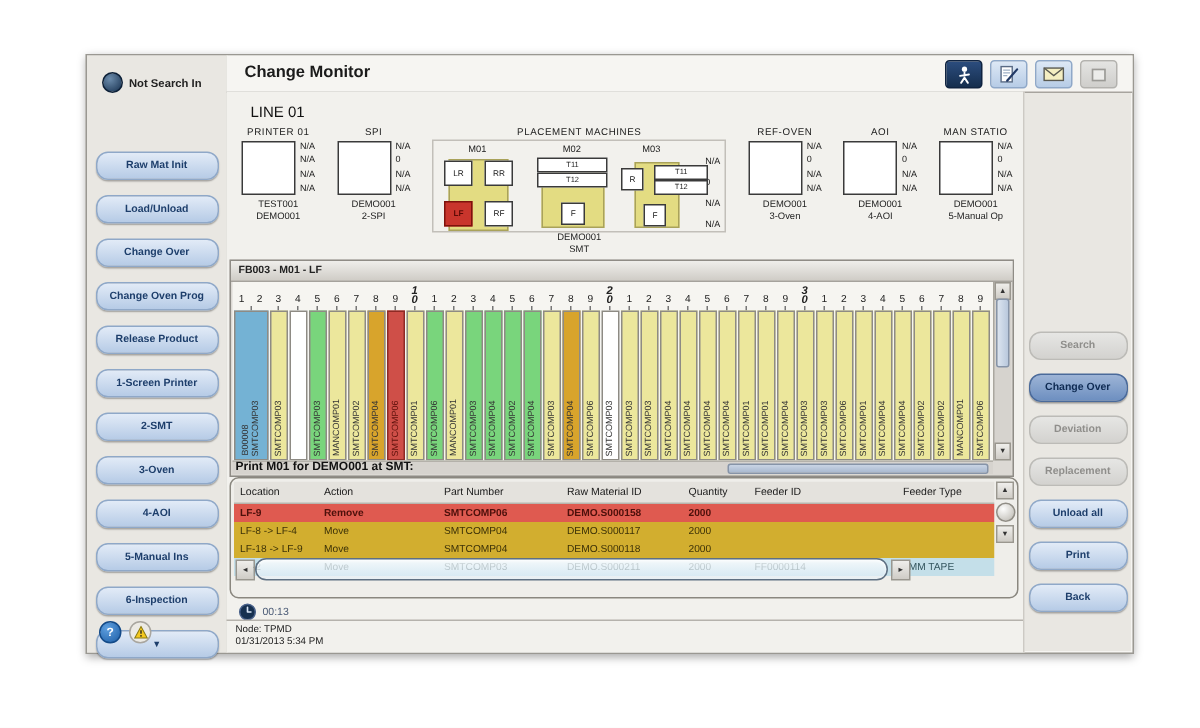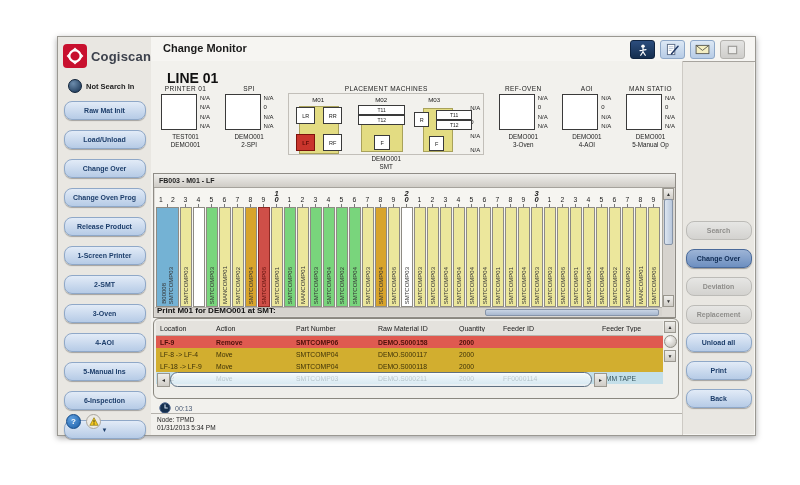--- a/index.html
+++ b/index.html
@@ -26,21 +26,21 @@
   
   #hdr{position:absolute;left:93px;top:0;width:604px;height:24px;background:#f6f5f2;border-bottom:1px solid #a7a49e;}
   #hdr .title{position:absolute;left:12px;top:5px;font-size:11px;font-weight:bold;color:#1b1b1b;}
   #hdricons{position:absolute;right:10px;top:3px;display:flex;gap:5px;}
   .hbtn{width:23px;height:17px;border-radius:3px;display:flex;align-items:center;justify-content:center;cursor:pointer;}
   .hbtn.dark{background:linear-gradient(#2c4d7e,#152e4e);border:1px solid #0f2340;}
   .hbtn.lite{background:linear-gradient(#dde8f5,#b7cce6);border:1px solid #8fa8c8;}
   .hbtn.gray{background:linear-gradient(#e4e4e2,#cfcecb);border:1px solid #b3b2ae;}
   
   #main{position:absolute;left:93px;top:24px;width:531px;height:374px;background:#f2f1ed;border-right:1px solid #cdcac4;}
-  #linelabel{position:absolute;left:16px;top:9px;font-size:14px;font-weight:bold;color:#111;}
+  #linelabel{position:absolute;left:16px;top:9px;font-size:10px;font-weight:normal;color:#111;}
   #machrow{position:absolute;left:10px;top:24px;width:514px;height:84px;display:flex;justify-content:space-between;}
   .mc{display:flex;flex-direction:column;align-items:center;}
   .mc-label{font-size:6.5px;color:#222;letter-spacing:.4px;margin-bottom:2px;}
   .mc-body{display:flex;}
   .mc-box{width:34px;height:34px;background:#fff;border:1px solid #3a3a3a;}
   .mc-vals{display:flex;flex-direction:column;justify-content:space-between;margin-left:3px;padding:1px 0;font-size:6px;color:#222;}
   .mc-names{margin-top:3px;font-size:6.3px;line-height:7.5px;color:#222;text-align:center;}
   #pgroup{position:relative;width:196px;height:84px;}
   #pgroup .glabel{position:absolute;left:0;right:0;top:0;text-align:center;font-size:6.5px;color:#222;letter-spacing:.4px;}
   #pgroup .gbox{position:absolute;left:0;right:0;top:8px;height:60px;border:1px solid #c2bfb9;}
@@ -100,28 +100,20 @@
   .abtn.active{background:linear-gradient(#9db4d6,#6d8fc0);border:1px solid #4a6a9a;color:#0e2a52;box-shadow:0 1px 1px rgba(0,0,0,.35);}
   .abtn.disabled{background:linear-gradient(#e6e6e4,#d3d2cf);border:1px solid #bcbbb7;color:#8f8e8b;cursor:default;}
 </style>
 </head>
 <body>
 
 <div id="stage">
   <div id="appwin">
 
     <div id="sidebar">
-      <div id="logo">
-        <svg class="mark" viewBox="0 0 24 24">
-          <rect x="0" y="0" width="24" height="24" rx="4" fill="#c8102e"></rect>
-          <circle cx="12" cy="12" r="5.6" fill="none" stroke="#fff" stroke-width="2.1"></circle>
-          <path d="M12 4.6 L19.4 12 L12 19.4 L4.6 12 Z" fill="none" stroke="#fff" stroke-width="1.4"></path>
-        </svg>
-        <span class="word">Cogiscan</span>
-      </div>
       <div id="loginrow">
         <span class="orb"></span>
         <span class="txt">Not Search In</span>
       </div>
       <div id="sbtns">
           <div class="sbtn">Raw Mat Init</div>
           <div class="sbtn">Load/Unload</div>
           <div class="sbtn">Change Over</div>
           <div class="sbtn">Change Oven Prog</div>
           <div class="sbtn">Release Product</div>

